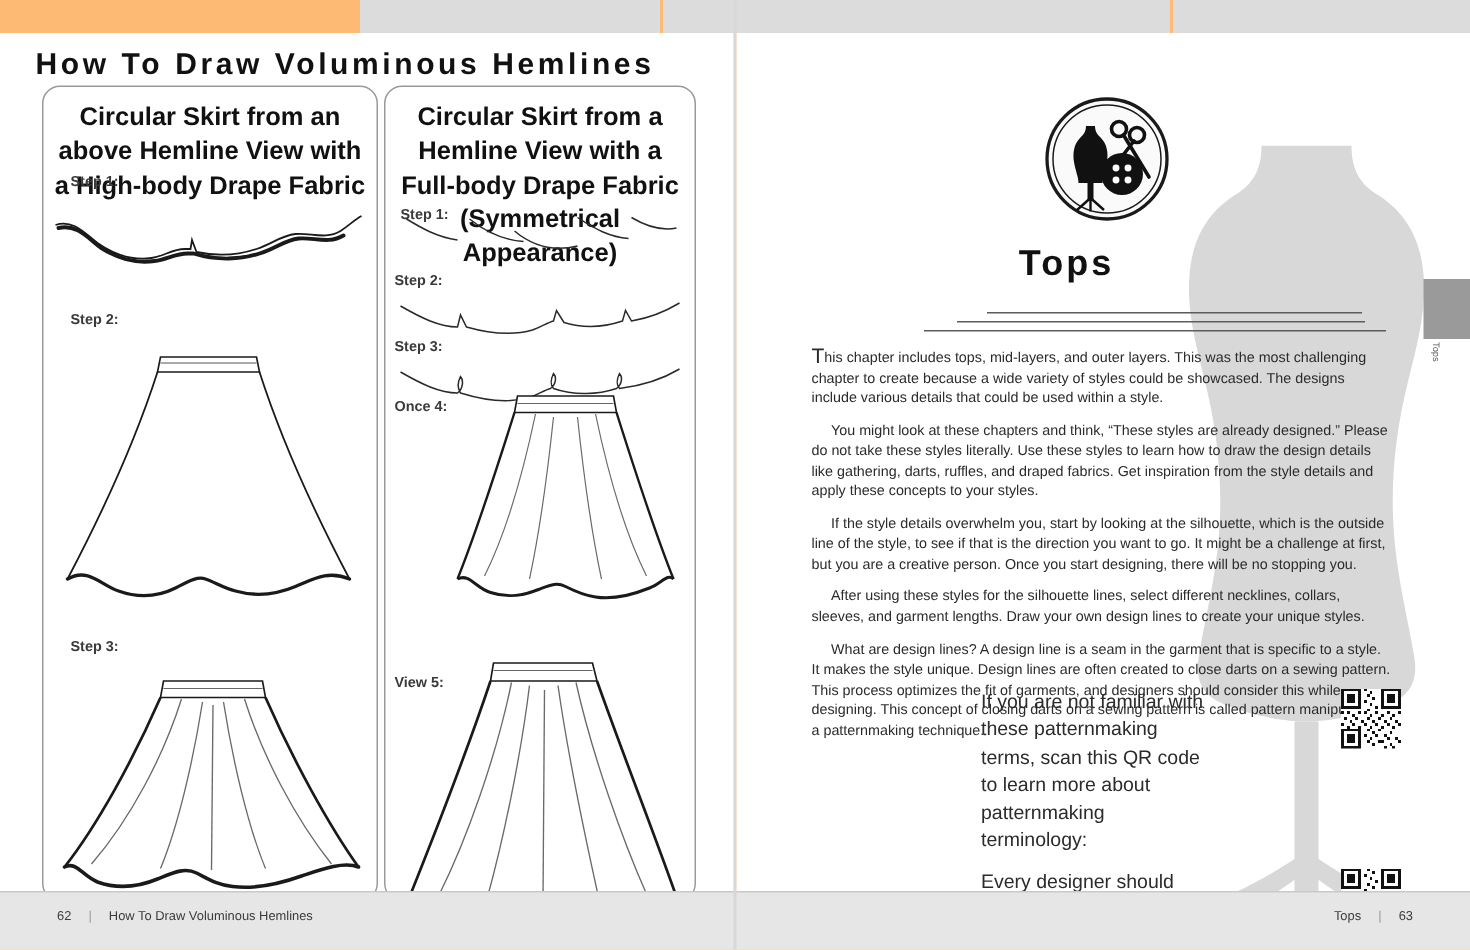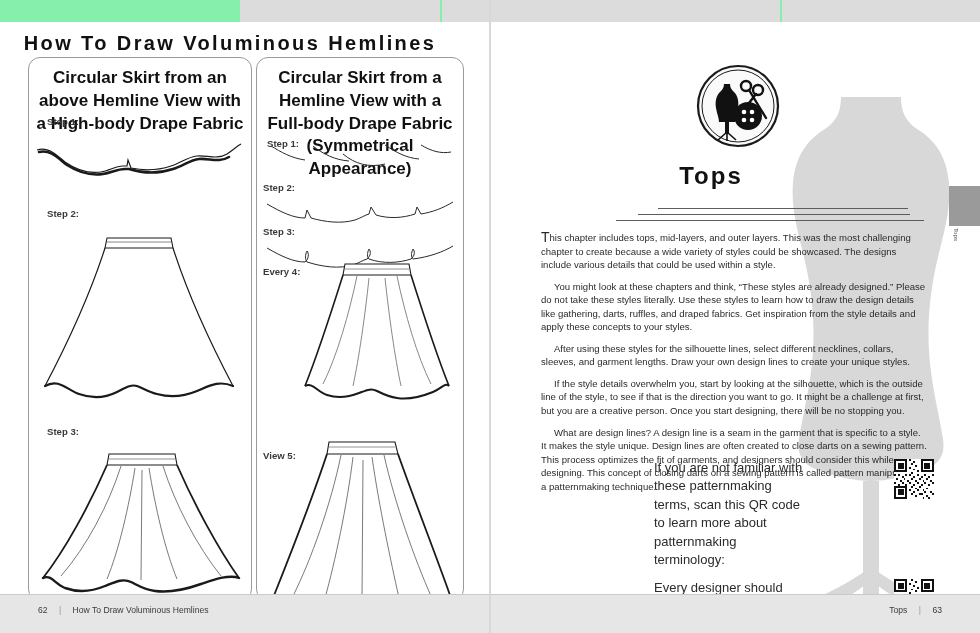--- a/index.html
+++ b/index.html
@@ -1,20 +1,20 @@
 <!DOCTYPE html>
 <html><head>
 <meta charset="utf-8">
 <style>
   html,body{margin:0;padding:0;}
   body{
     width:980px;height:633px;overflow:hidden;background:#ffffff;
     font-family:"Liberation Sans", sans-serif;color:#231f20;
   }
-  .spread{position:relative;width:980px;height:633px;background:#86efac;}
+  .spread{position:relative;width:980px;height:633px;background:#fdba74;}
 
   
   .topstrip{position:absolute;left:0;top:0;width:980px;height:22px;}
   .topstrip .tab{position:absolute;top:0;height:22px;background:#dcdcdc;}
   .t1{left:240px;width:200px;}
   .t2{left:442px;width:338px;}
   .t3{left:782px;width:545px;}
 
   
   .gutter{position:absolute;left:489px;top:0;width:2px;height:612px;background:#d8d8d8;}
@@ -169,21 +169,21 @@
       <div class="steplabel" style="left:6px;top:168px;">Step 3:</div>
       <div class="art" style="left:6px;top:184px;">
         <svg width="192" height="34" viewBox="0 0 192 34">
           <path d="M4,6 C18,14 30,20 42,20 C46,17 46,11 44,9 C42,13 42,17 44,20
                    C60,25 76,27 90,23 C96,21 100,18 104,17 C108,14 108,9 106,7
                    C104,11 104,15 106,17 C120,22 136,21 148,17 C152,14 152,9 150,7
                    C148,11 148,15 150,17 C166,15 180,10 190,4" fill="none" stroke="#2a2a2a" stroke-width="1"></path>
         </svg>
       </div>
 
-      <div class="steplabel" style="left:6px;top:208px;">Every 4:</div>
+      <div class="steplabel" style="left:6px;top:208px;">Once 4:</div>
       <div class="art" style="left:44px;top:200px;">
         <svg width="152" height="150" viewBox="0 0 152 150">
           <path d="M44,6 L108,6 L110,17 L42,17 Z" fill="#fff" stroke="#1a1a1a" stroke-width="1.1"></path>
           <path d="M44,11 L108,11" fill="none" stroke="#666" stroke-width="0.7"></path>
           <path d="M42,17 C30,55 16,98 4,128" fill="none" stroke="#1a1a1a" stroke-width="1.6"></path>
           <path d="M110,17 C122,55 136,98 148,128" fill="none" stroke="#1a1a1a" stroke-width="1.6"></path>
           <path d="M56,18 C48,56 36,98 22,126" fill="none" stroke="#6a6a6a" stroke-width="0.8"></path>
           <path d="M96,18 C104,56 116,98 130,126" fill="none" stroke="#6a6a6a" stroke-width="0.8"></path>
           <path d="M68,20 C64,58 58,100 52,128" fill="none" stroke="#6a6a6a" stroke-width="0.8"></path>
           <path d="M84,20 C88,58 94,100 100,128" fill="none" stroke="#6a6a6a" stroke-width="0.8"></path>
@@ -259,22 +259,22 @@
 
     <div class="rules">
       <i class="r1"></i>
       <i class="r2"></i>
       <i class="r3"></i>
     </div>
 
     <div class="body-copy">
       <p><span class="dropcap">T</span><span id="p1">his chapter includes tops, mid-layers, and outer layers. This was the most challenging chapter to create because a wide variety of styles could be showcased. The designs include various details that could be used within a style.</span></p>
       <p class="indent">You might look at these chapters and think, “These styles are already designed.” Please do not take these styles literally. Use these styles to learn how to draw the design details like gathering, darts, ruffles, and draped fabrics. Get inspiration from the style details and apply these concepts to your styles.</p>
+      <p class="indent">If the style details overwhelm you, start by looking at the silhouette, which is the outside line of the style, to see if that is the direction you want to go. It might be a challenge at first, but you are a creative person. Once you start designing, there will be no stopping you.</p>
       <p class="indent">After using these styles for the silhouette lines, select different necklines, collars, sleeves, and garment lengths. Draw your own design lines to create your unique styles.</p>
-      <p class="indent">If the style details overwhelm you, start by looking at the silhouette, which is the outside line of the style, to see if that is the direction you want to go. It might be a challenge at first, but you are a creative person. Once you start designing, there will be no stopping you.</p>
       <p class="indent">What are design lines? A design line is a seam in the garment that is specific to a style. It makes the style unique. Design lines are often created to close darts on a sewing pattern. This process optimizes the fit of garments, and designers should consider this while designing. This concept of closing darts on a sewing pattern is called pattern manipulation, a patternmaking technique.</p>
     </div>
 
     <div class="qrblock">
 
       <div class="qrrow">
         <div class="qrtext">If you are not familiar with these patternmaking terms, scan this QR code to learn more about patternmaking terminology:</div>
         <div class="qrimg">
           <svg width="40" height="40" viewBox="0 0 21 21" shape-rendering="crispEdges">
             <rect width="21" height="21" fill="#fff"></rect>

